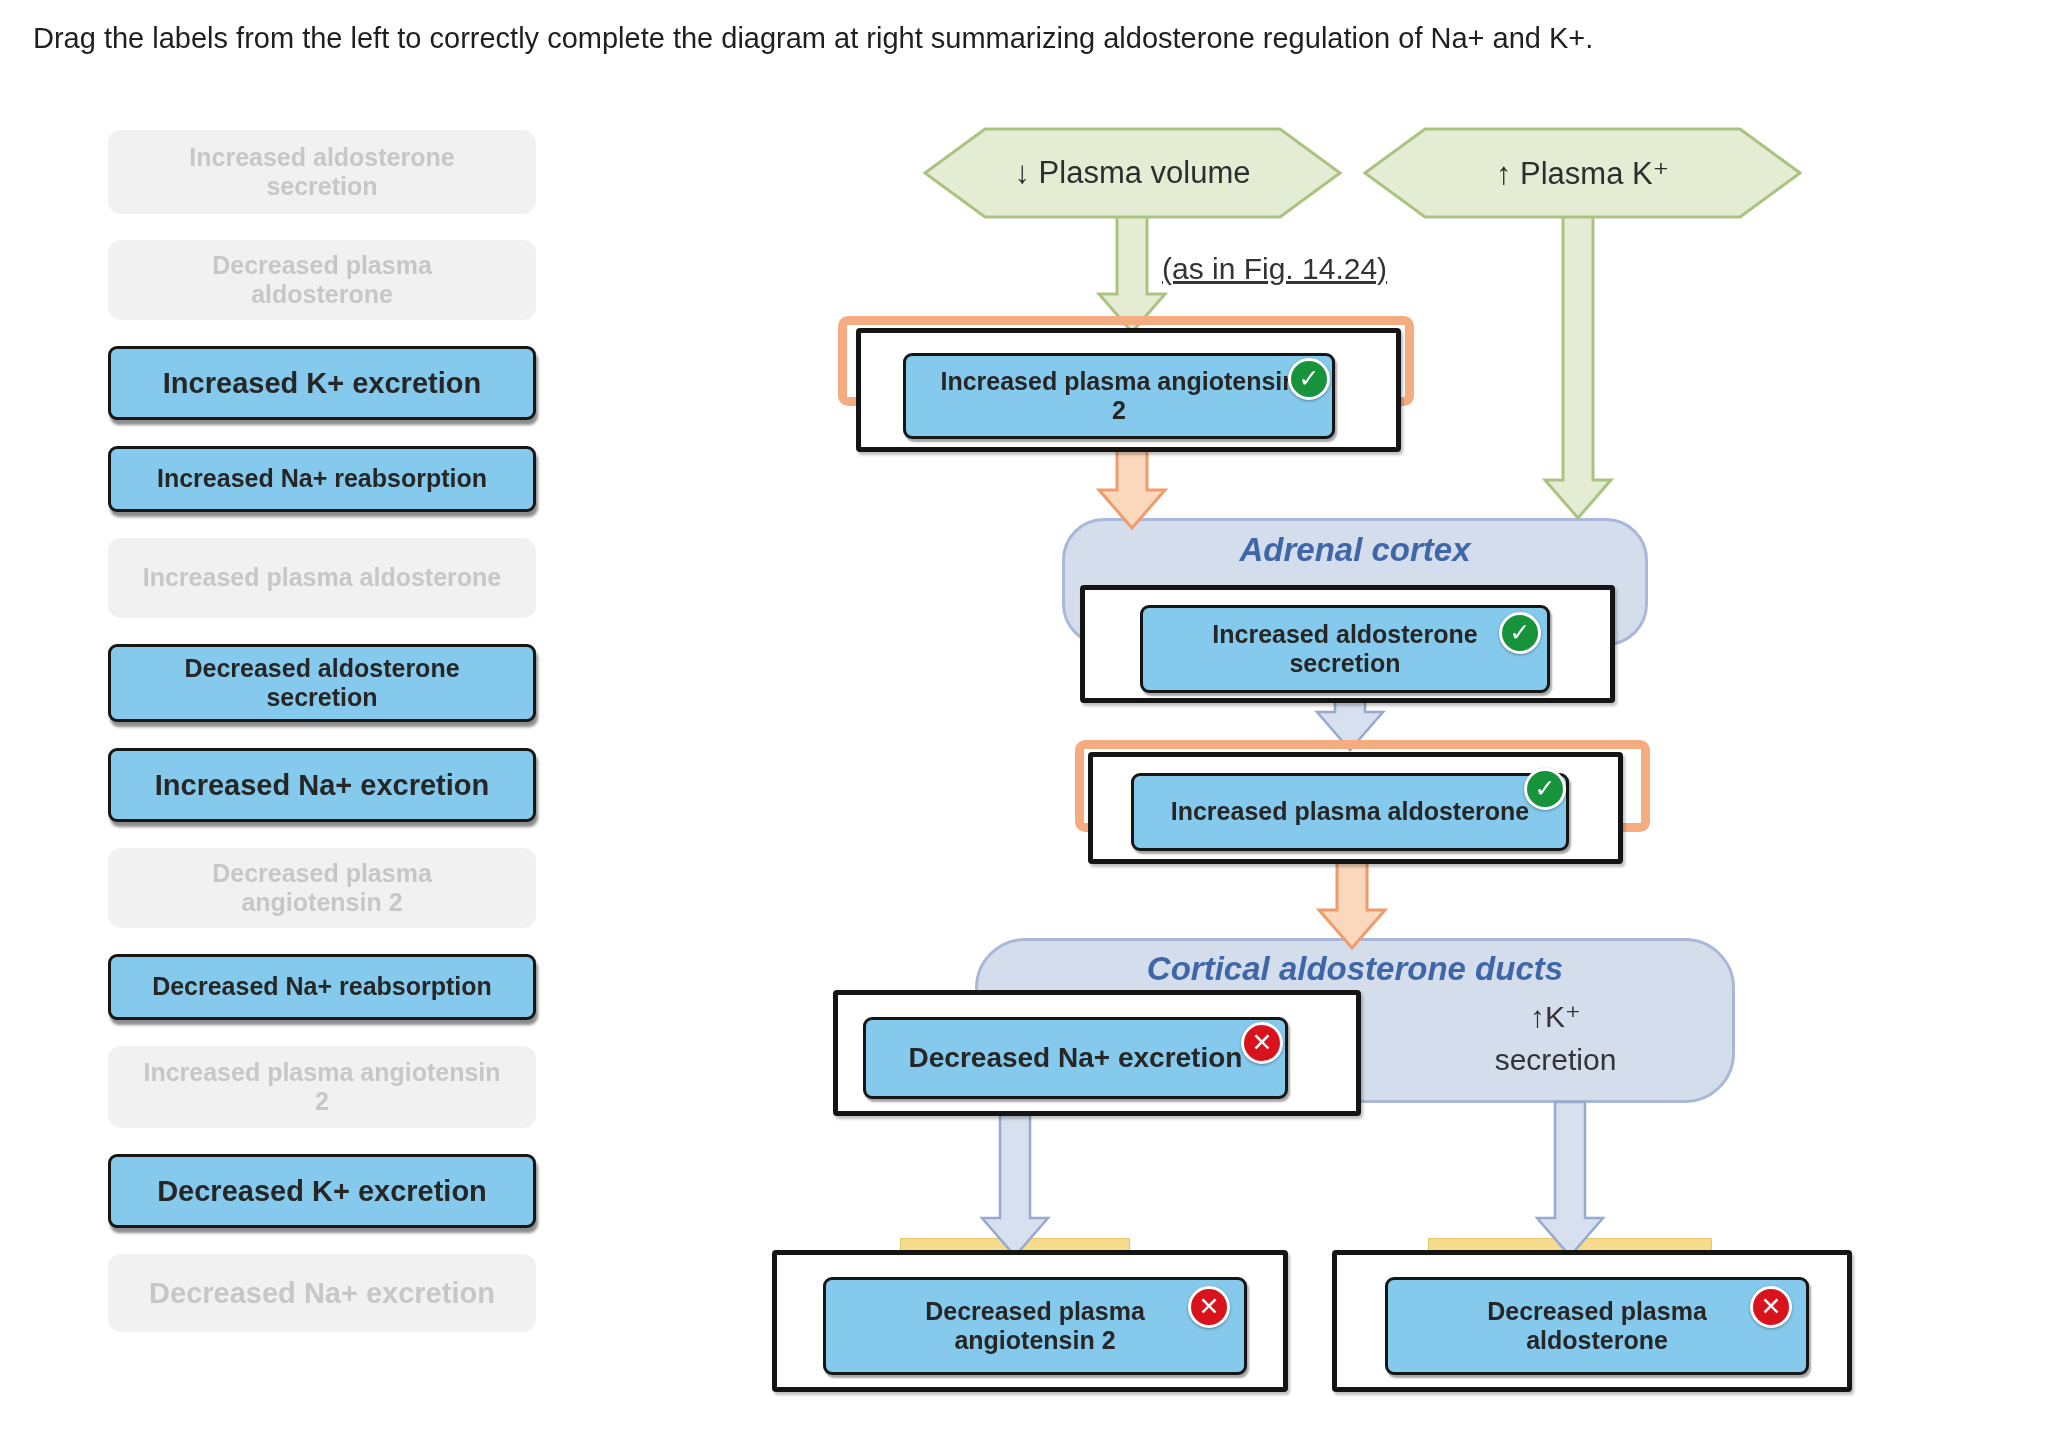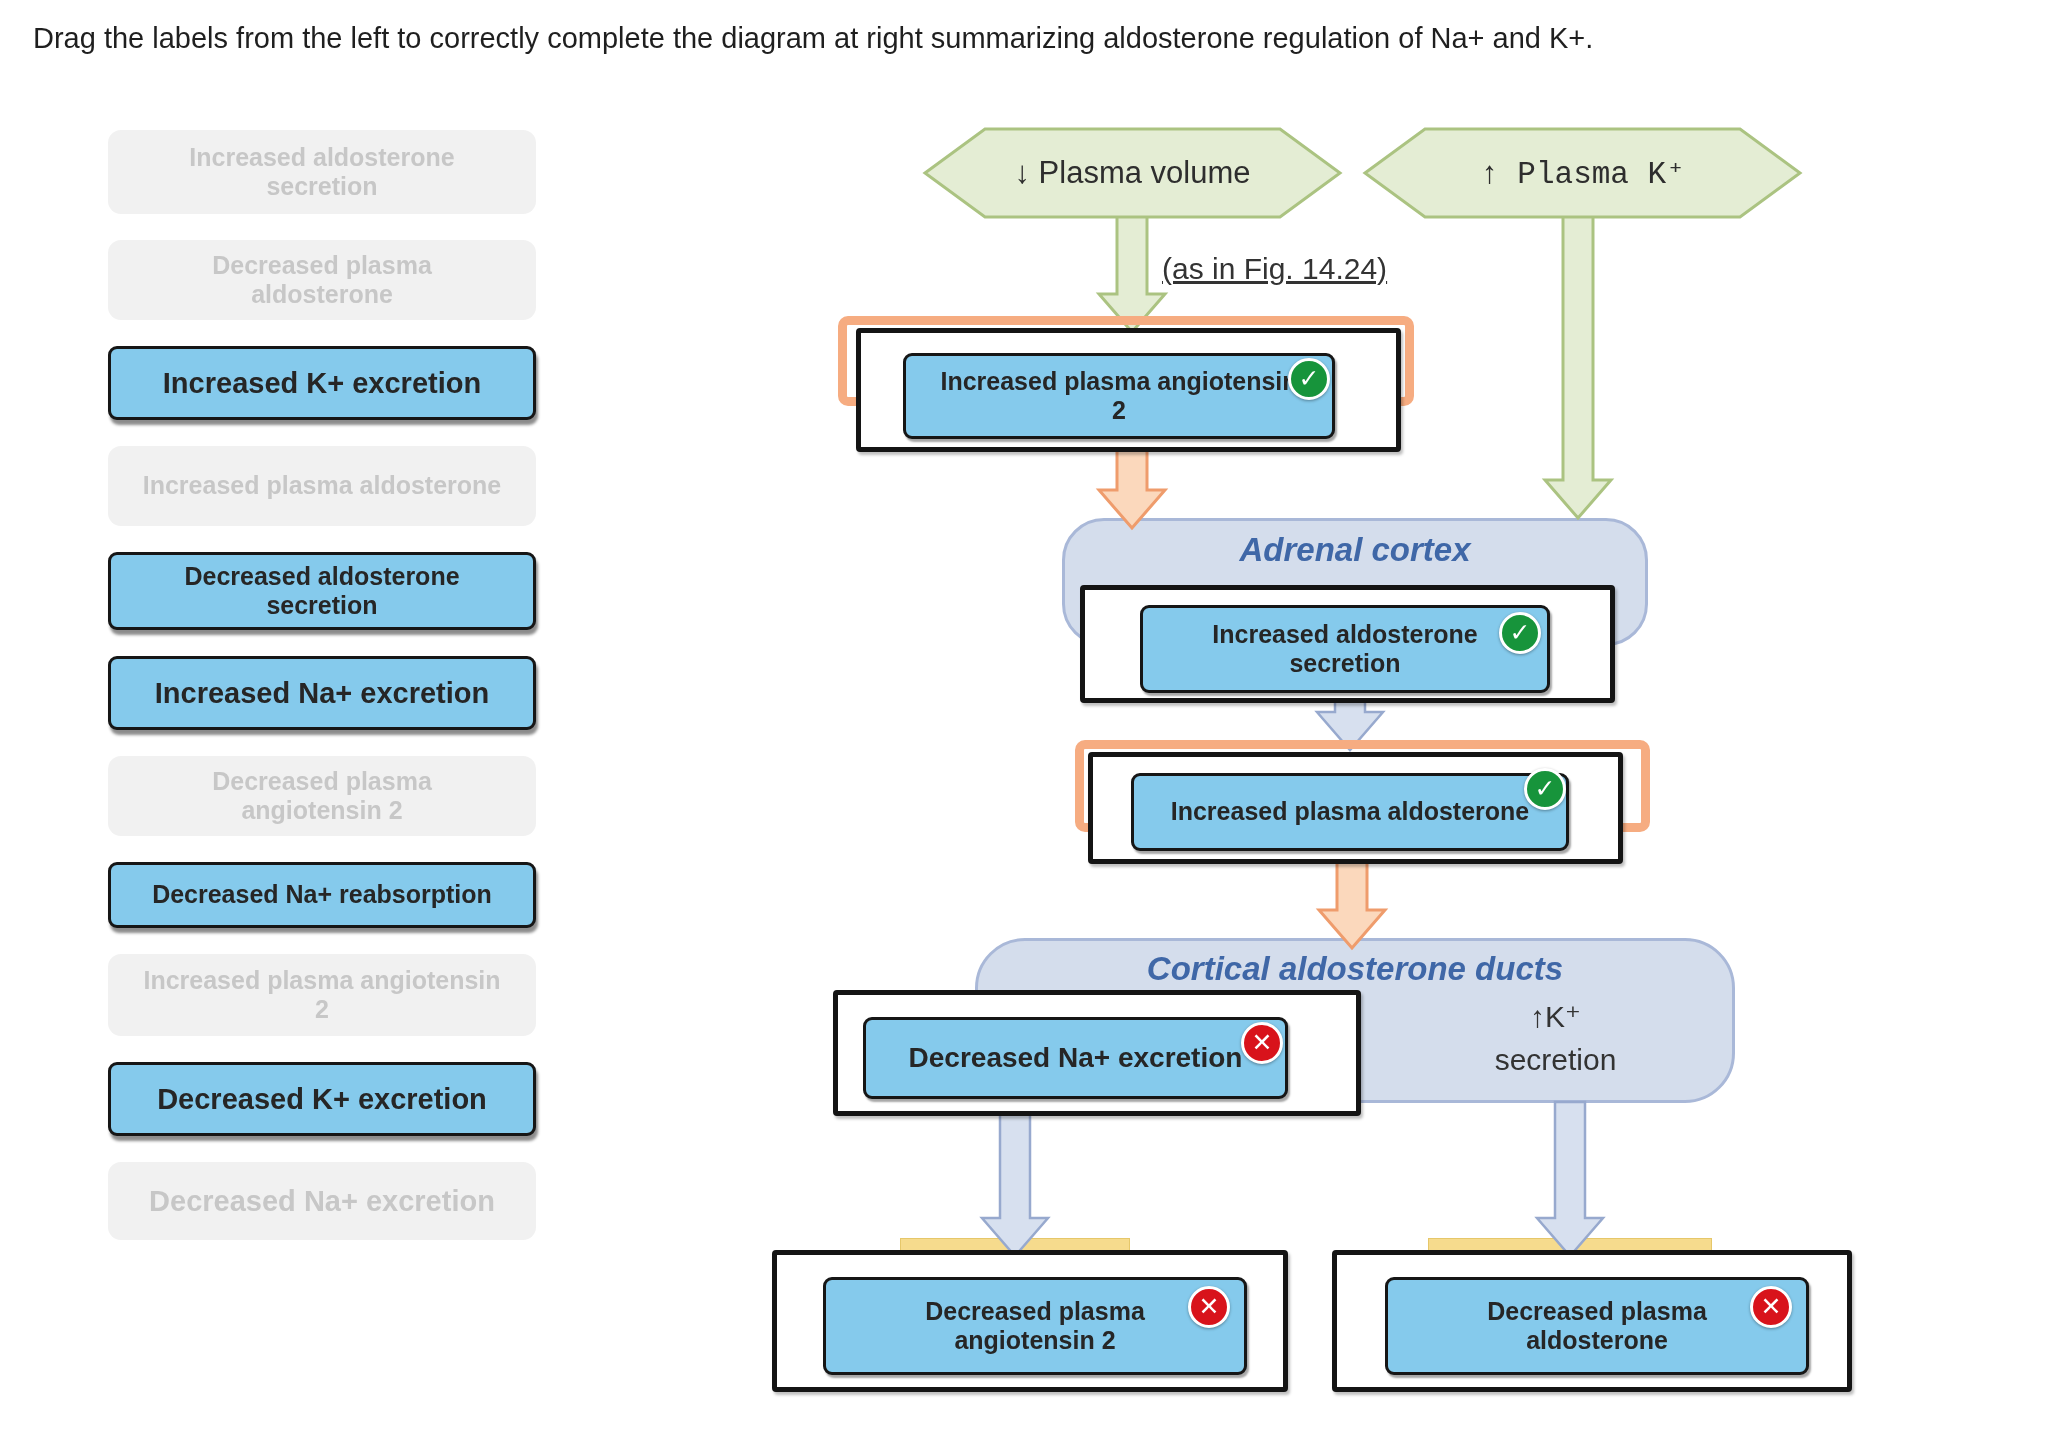--- a/index.html
+++ b/index.html
@@ -53,20 +53,21 @@
 <div id="canvas">
 
   <div class="title">Drag the labels from the left to correctly complete the diagram at right summarizing aldosterone regulation of Na+ and K+.</div>
 
   <div class="bank">
     <div class="chip gray" style="height:84px">Increased aldosterone
 secretion</div>
     <div class="chip gray" style="height:80px">Decreased plasma
 aldosterone</div>
     <div class="chip blue lg" style="height:74px">Increased K+ excretion</div>
+    <div class="chip blue" style="height:66px">Increased Na+ reabsorption</div>
     <div class="chip gray" style="height:80px">Increased plasma aldosterone</div>
     <div class="chip blue" style="height:78px">Decreased aldosterone
 secretion</div>
     <div class="chip blue lg" style="height:74px">Increased Na+ excretion</div>
     <div class="chip gray" style="height:80px">Decreased plasma
 angiotensin 2</div>
     <div class="chip blue" style="height:66px">Decreased Na+ reabsorption</div>
     <div class="chip gray" style="height:82px">Increased plasma angiotensin
 2</div>
     <div class="chip blue lg" style="height:74px">Decreased K+ excretion</div>
@@ -85,21 +86,21 @@
     <polygon class="hex" points="925,173 985,129 1280,129 1340,173 1280,217 985,217"></polygon>
     <polygon class="hex" points="1365,173 1425,129 1740,129 1800,173 1740,217 1425,217"></polygon>
     <polygon class="oarr" points="1117,450 1117,490 1099,490 1132,528 1165,490 1147,490 1147,450"></polygon>
     <polygon class="barr" points="1335,700 1335,712 1317,712 1350,750 1383,712 1365,712 1365,700"></polygon>
     <polygon class="oarr" points="1337,860 1337,910 1319,910 1352,948 1385,910 1367,910 1367,860"></polygon>
     <polygon class="barr" points="1000,1110 1000,1218 982,1218 1015,1256 1048,1218 1030,1218 1030,1110"></polygon>
     <polygon class="barr" points="1555,1102 1555,1218 1537,1218 1570,1256 1603,1218 1585,1218 1585,1102"></polygon>
   </svg>
 
   <div class="hexlabel" style="left:925px;top:129px;width:415px;height:88px;">↓ Plasma volume</div>
-  <div class="hexlabel" style="left:1365px;top:129px;width:435px;height:88px;font-family:Liberation Mono, monospace;">↑ Plasma K⁺</div>
+  <div class="hexlabel" style="left:1365px;top:129px;width:435px;height:88px;">↑ Plasma K⁺</div>
 
   <div class="fignote" style="left:1162px;top:252px;text-decoration:underline;">(as in Fig. 14.24)</div>
 
   <div class="organ-heading" style="left:1062px;top:530px;width:586px;height:40px;">Adrenal cortex</div>
   <div class="organ-heading" style="left:975px;top:948px;width:760px;height:42px;">Cortical aldosterone ducts</div>
   <div class="ksec" style="left:1458px;top:982px;width:195px;height:112px;">↑K⁺
 secretion</div>
 
   <div class="bracket" style="left:838px;top:316px;width:576px;height:90px;"></div>
   <div class="dropbox" style="left:856px;top:328px;width:545px;height:124px;">

